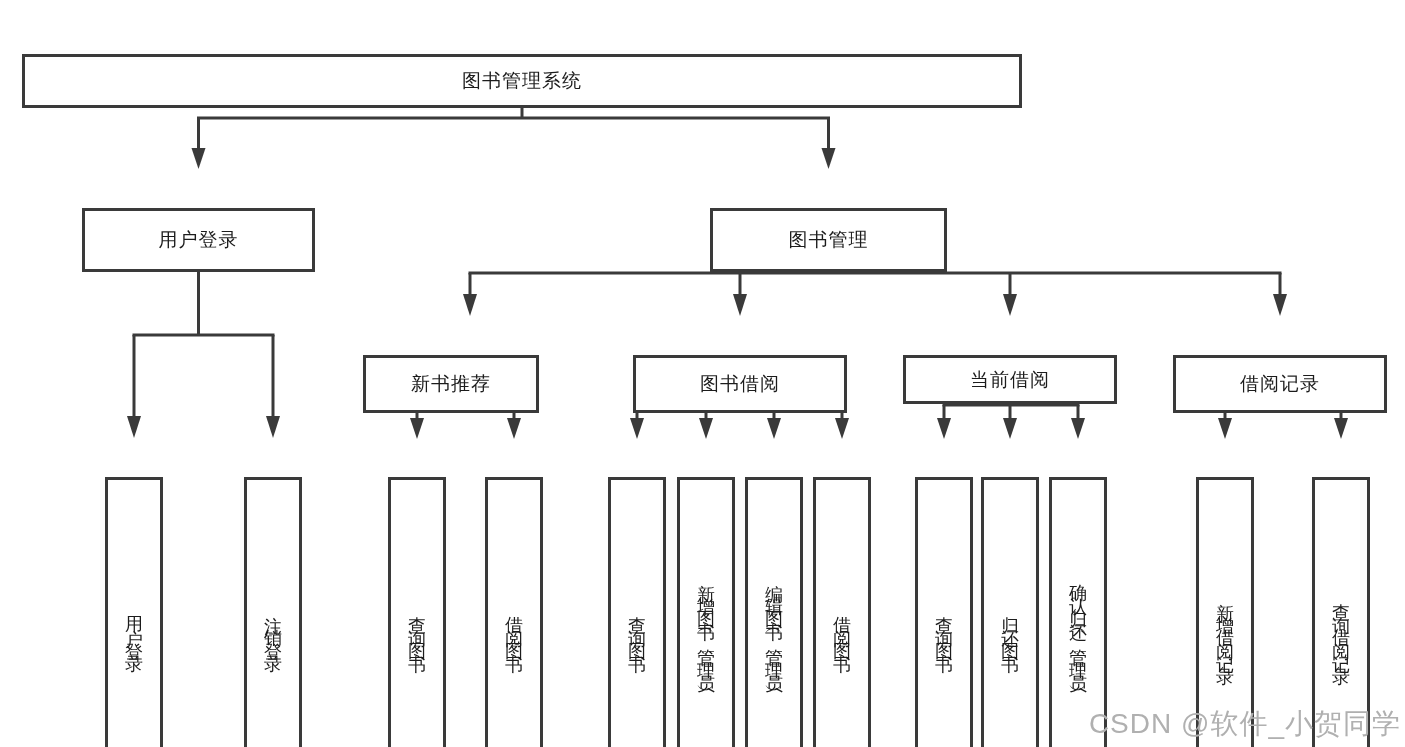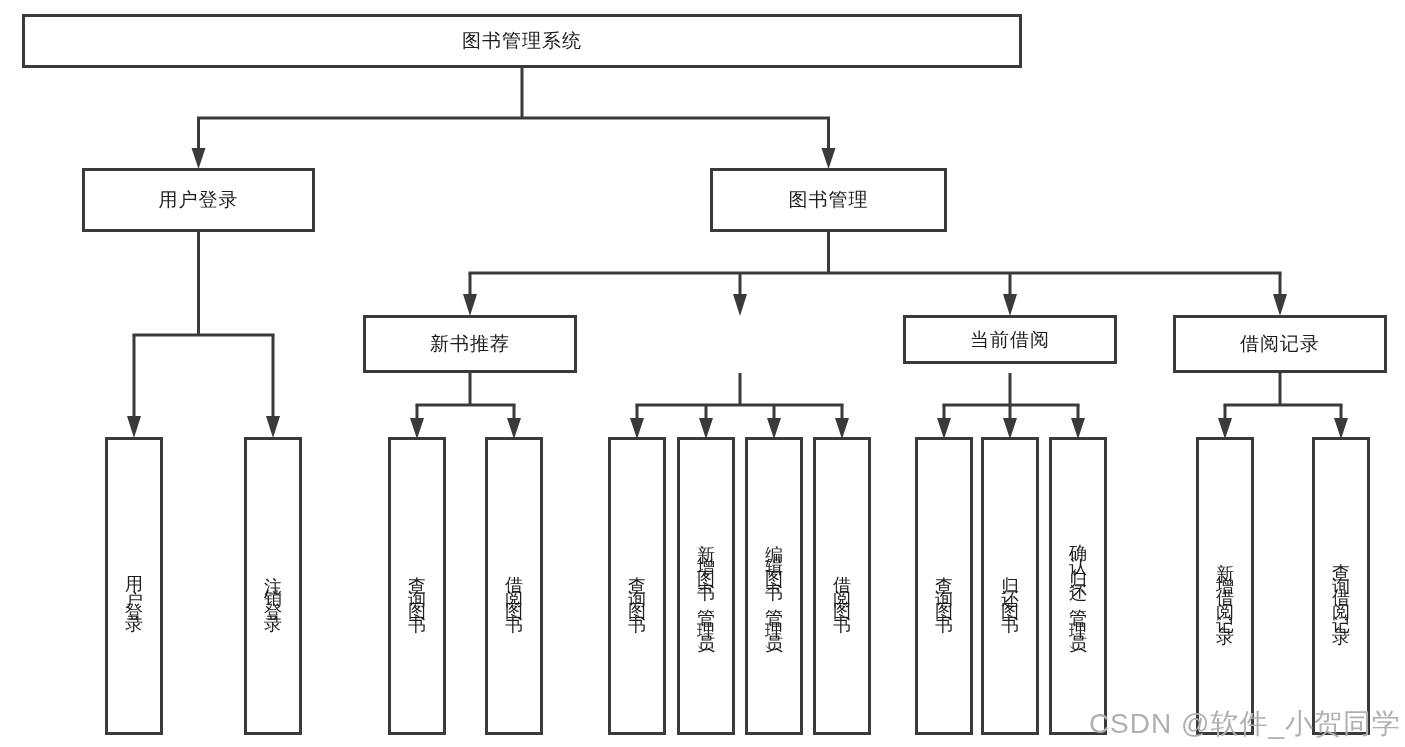--- a/index.html
+++ b/index.html
@@ -33,20 +33,21 @@
     box-sizing: border-box;
     background: #ffffff;
     border: 3px solid var(--line);
     display: flex;
     align-items: center;
     justify-content: center;
     color: var(--text);
     font-size: 19px;
     letter-spacing: 1px;
     text-align: center;
+    margin-top: 40px;
   }
   .vbox {
     writing-mode: vertical-rl;
     font-size: 18px;
     letter-spacing: 13px;
     line-height: 1;
     padding-top: 4px;
   }
   .watermark {
     position: absolute;
@@ -123,21 +124,22 @@
     <polygon class="ahead" points="1218,418 1232,418 1225,439"></polygon>
     <path class="cline" d="M1341 405 V420"></path>
     <polygon class="ahead" points="1334,418 1348,418 1341,439"></polygon>
   </svg>
 
   <div class="box" style="left:22px; top:14px; width:1000px; height:54px;">图书管理系统</div>
 
   <div class="box" style="left:82px; top:168px; width:233px; height:64px;">用户登录</div>
   <div class="box" style="left:710px; top:168px; width:237px; height:64px;font-family:Liberation Mono, monospace;">图书管理</div>
 
-  <div class="box" style="left:363px; top:315px; width:214px; height:58px;">新书推荐</div>
+  <div class="box" style="left:363px; top:315px; width:176px; height:58px;">新书推荐</div>
+  <div class="box" style="left:633px; top:315px; width:214px; height:58px;">图书借阅</div>
   <div class="box" style="left:903px; top:315px; width:214px; height:49px;">当前借阅</div>
   <div class="box" style="left:1173px; top:315px; width:214px; height:58px;font-family:Liberation Mono, monospace;">借阅记录</div>
 
   <div class="box vbox" style="left:105px; top:437px; width:58px; height:298px;">用户登录</div>
   <div class="box vbox" style="left:244px; top:437px; width:58px; height:298px;">注销登录</div>
 
   <div class="box vbox" style="left:388px; top:437px; width:58px; height:298px;">查询图书</div>
   <div class="box vbox" style="left:485px; top:437px; width:58px; height:298px;">借阅图书</div>
 
   <div class="box vbox" style="left:608px; top:437px; width:58px; height:298px;">查询图书</div>

